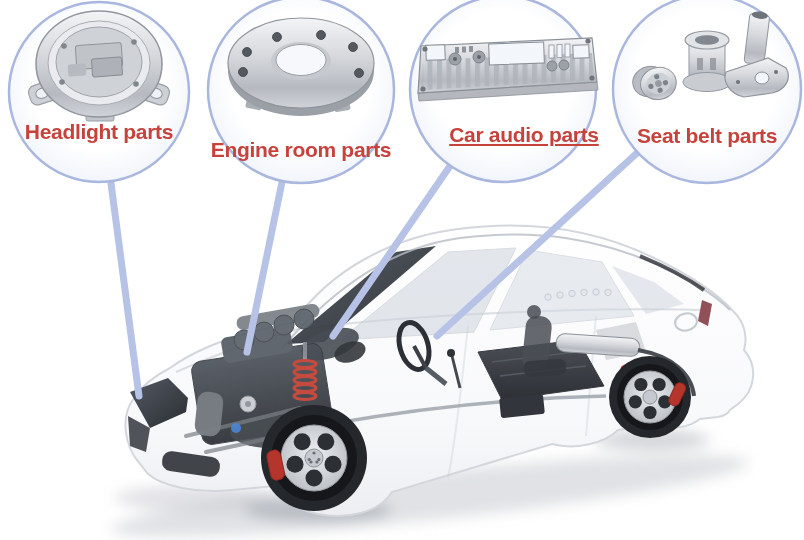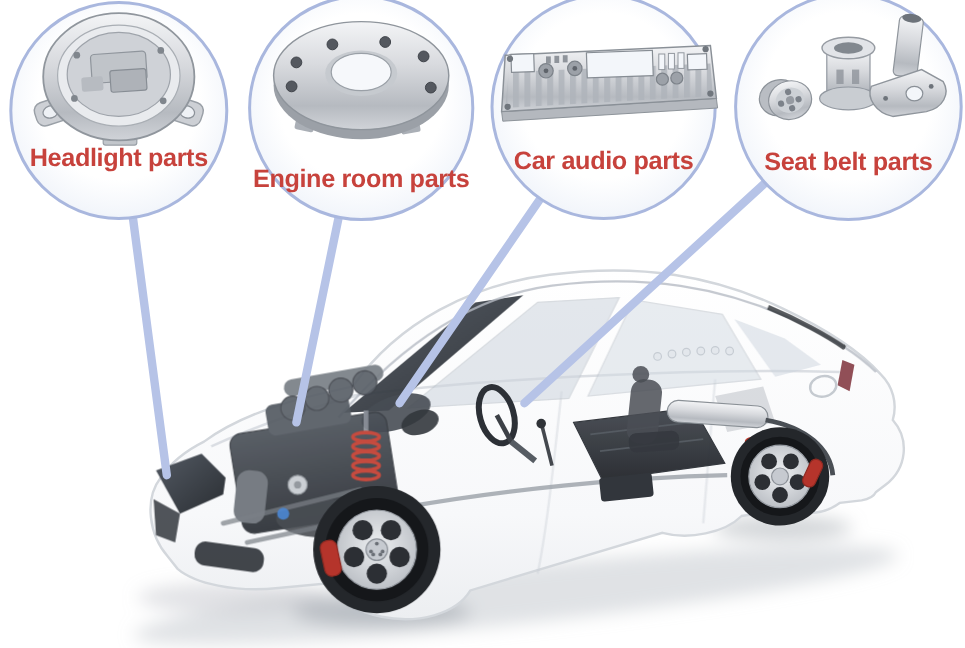--- a/index.html
+++ b/index.html
@@ -343,16 +343,16 @@
       <path d="M 726 72 L 768 58 L 786 68 C 792 78, 786 90, 772 93 L 744 97 C 730 94, 722 82, 726 72 Z" fill="url(#silverLin)" stroke="#8f959c" stroke-width="1.2"></path>
       <ellipse cx="762" cy="78" rx="7" ry="6" fill="#f3f6fa" stroke="#8a9097"></ellipse>
       <circle cx="738" cy="82" r="2" fill="#6d737a"></circle>
           <circle cx="776" cy="72" r="2" fill="#6d737a"></circle>
     </g>
   </g>
 </svg>
 
   <div class="callout-label" style="left:-1px;  top:120px;">Headlight parts</div>
   <div class="callout-label" style="left:201px; top:138px;">Engine room parts</div>
-  <div class="callout-label" style="left:403px; top:123px;">Car audio parts</div>
+  <div class="callout-label" style="left:424px; top:123px;text-decoration:underline;">Car audio parts</div>
   <div class="callout-label" style="left:607px; top:124px;">Seat belt parts</div>
 
 </div>
 
 </body></html>

